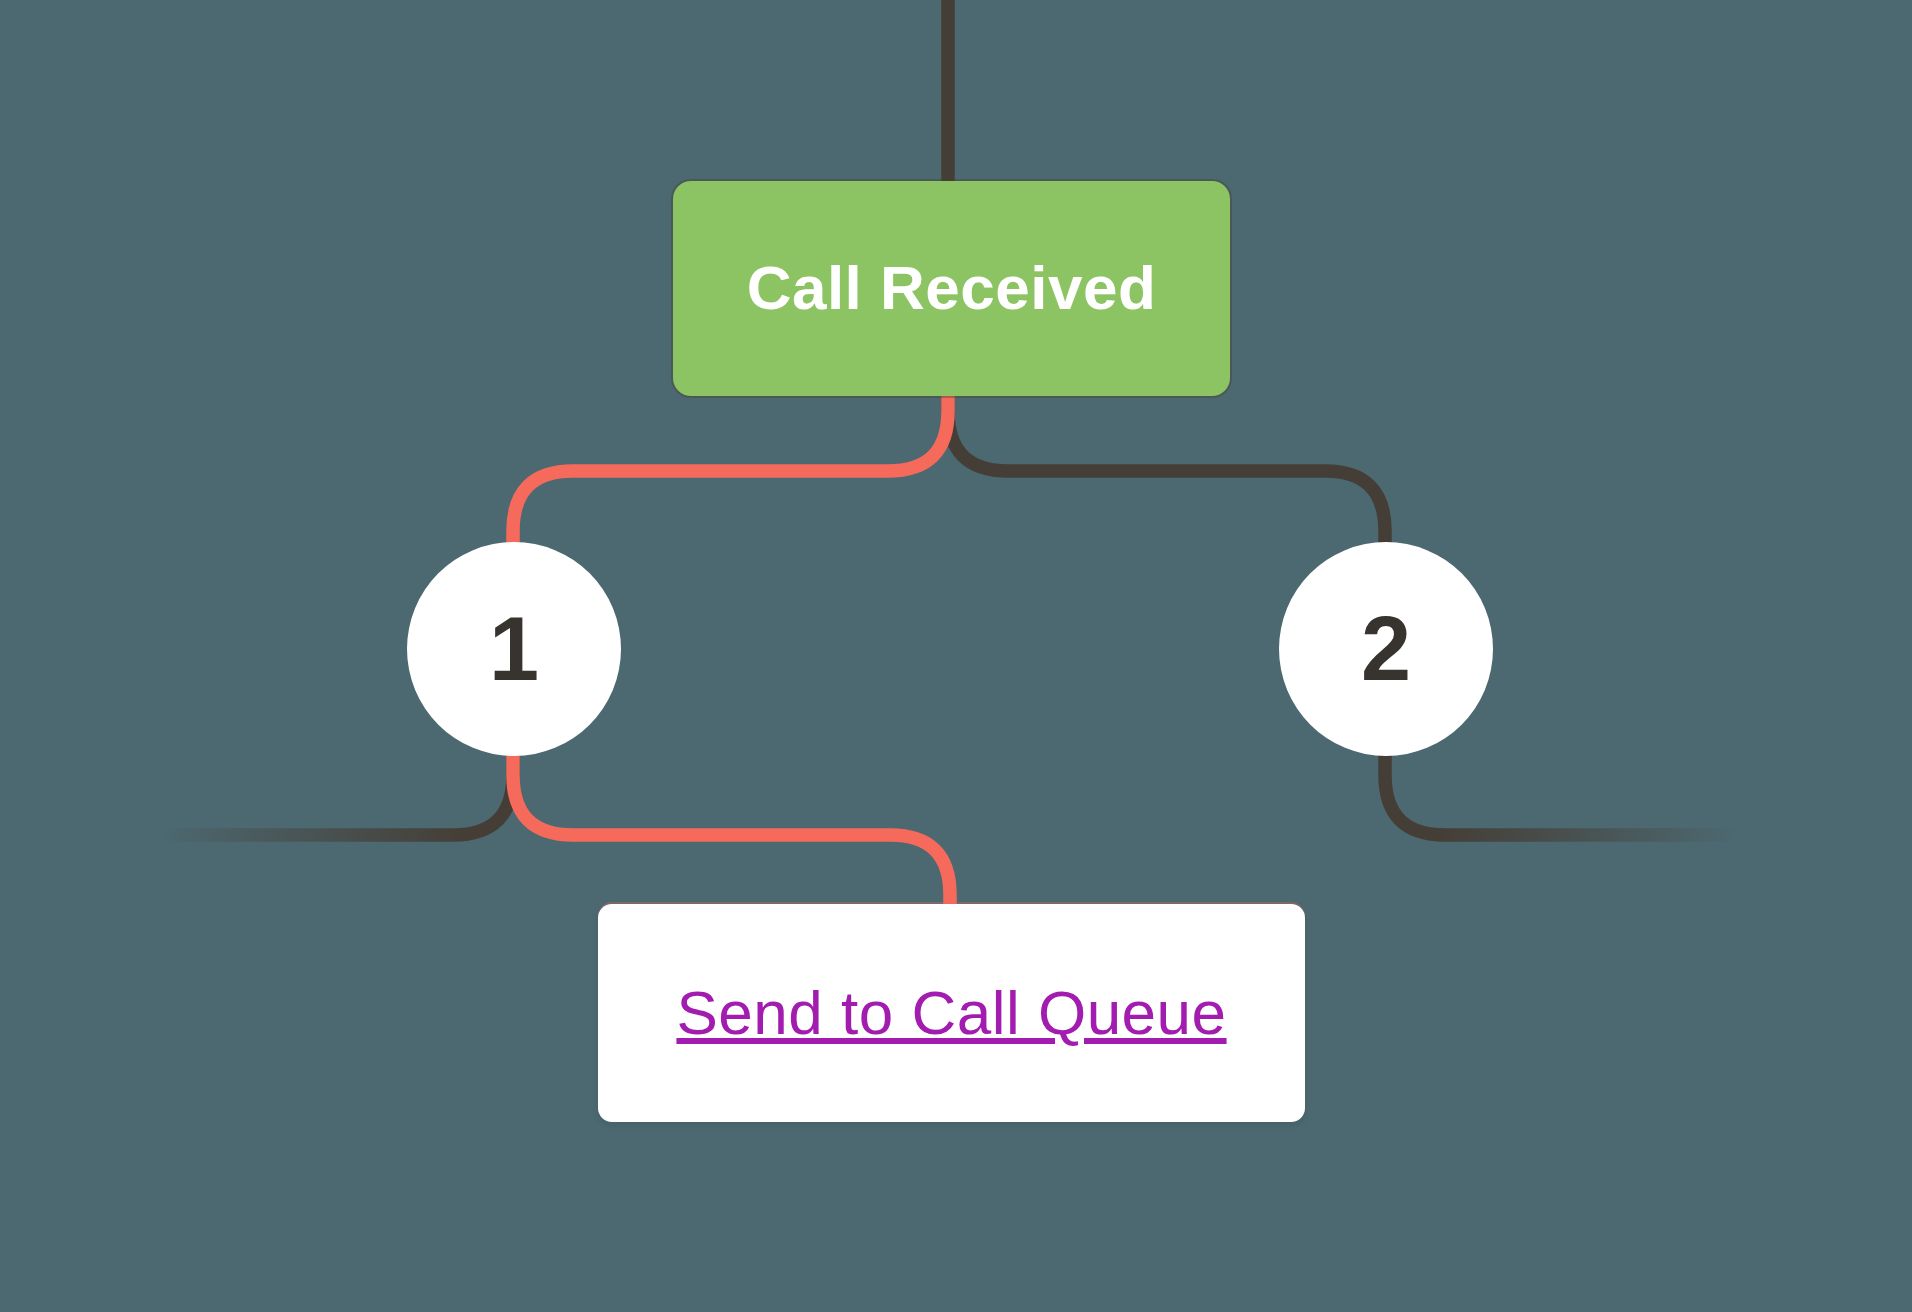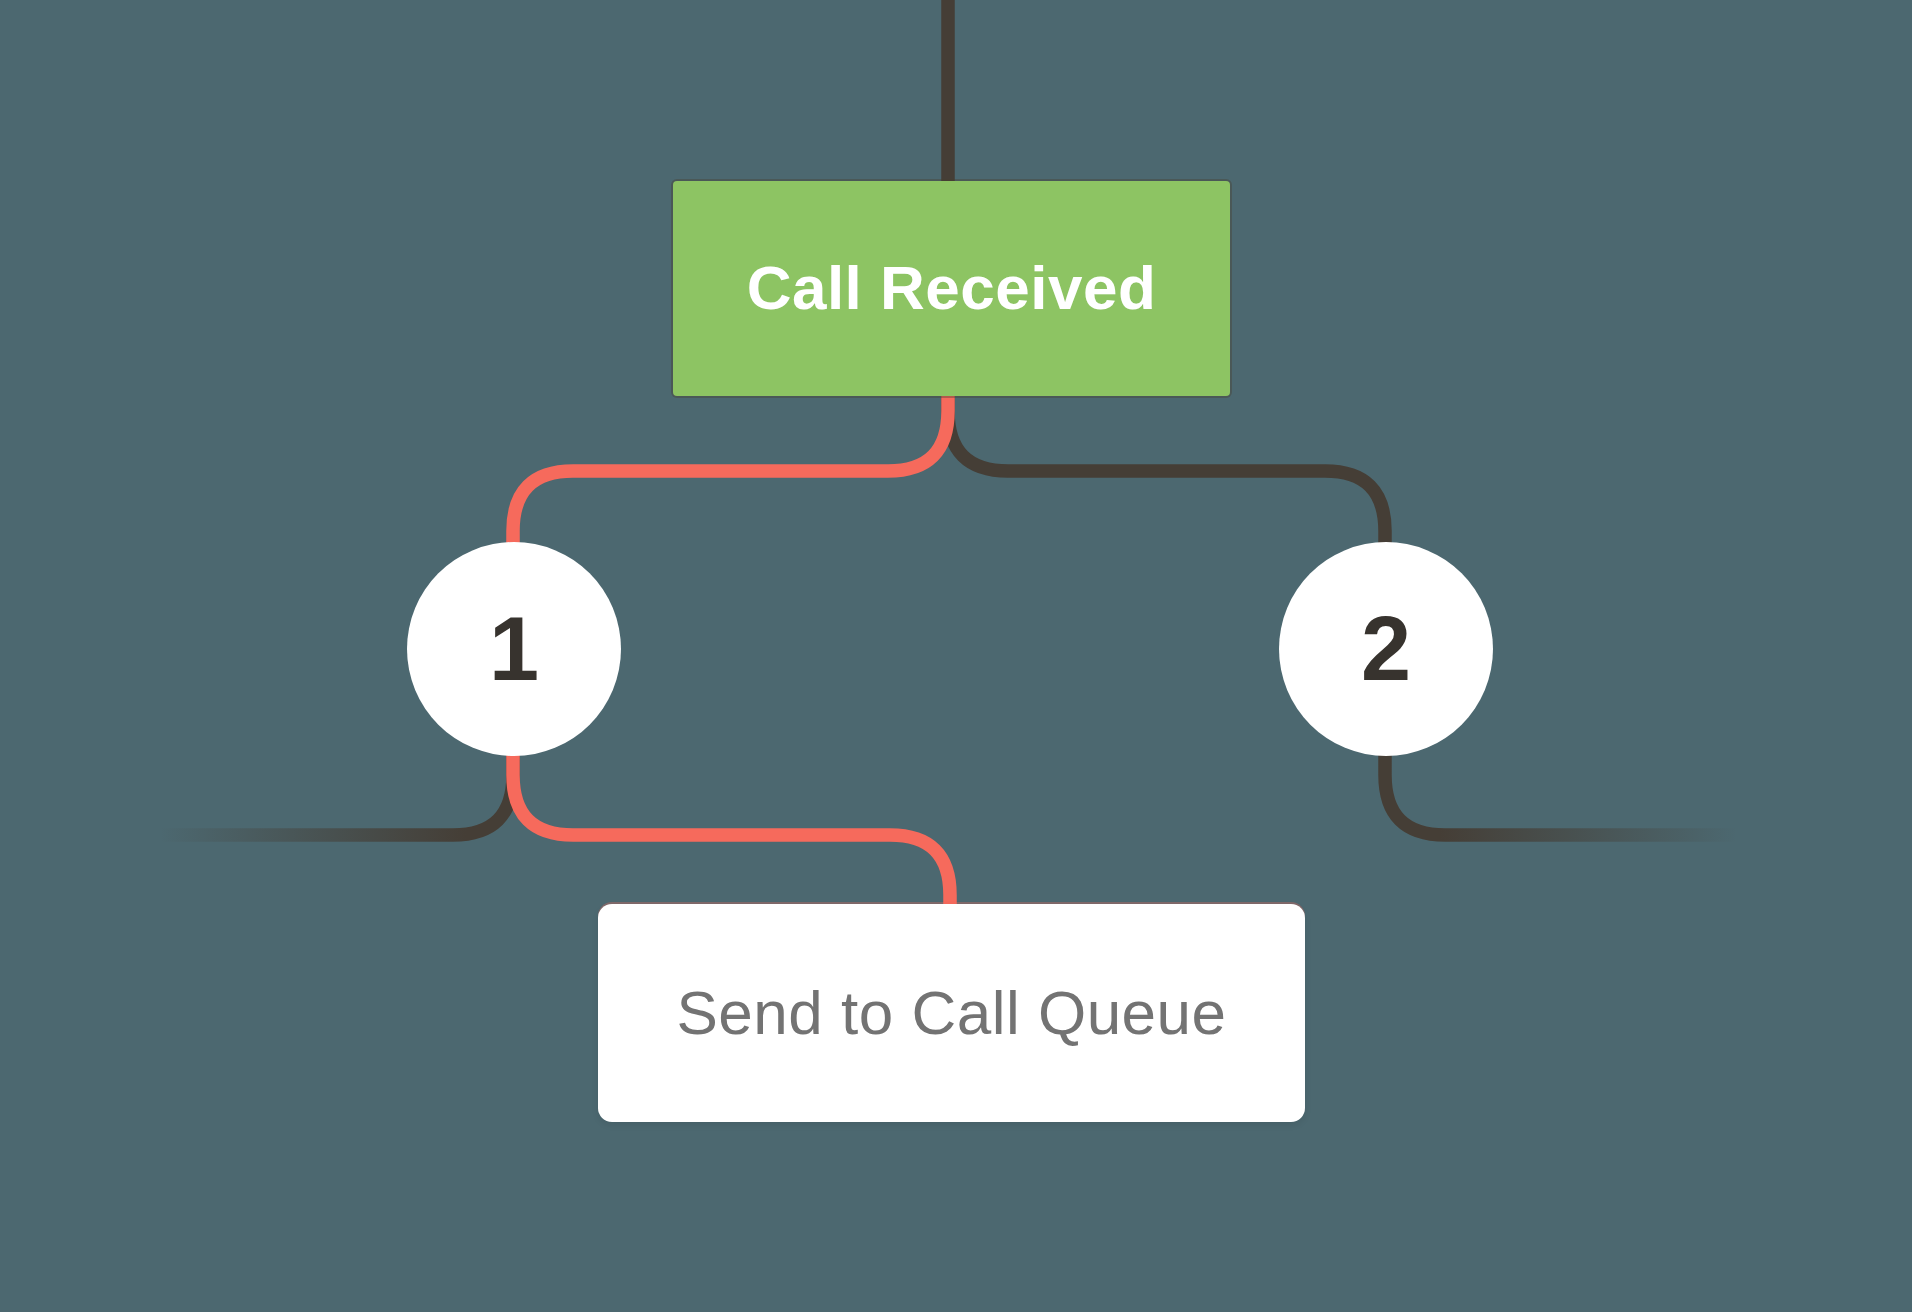--- a/index.html
+++ b/index.html
@@ -30,21 +30,21 @@
     align-items: center;
     justify-content: center;
     box-sizing: border-box;
     text-align: center;
   }
   .node--root {
     left: 673px;
     top: 181px;
     width: 557px;
     height: 215px;
-    border-radius: 4px;
+    border-radius: 18px;
     box-shadow: 0 0 0 2px rgba(70, 62, 48, 0.38);
   }
   .node--root .node__label {
     font-size: 62px;
     font-weight: 700;
     letter-spacing: 0.5px;
   }
   .node--action {
     left: 598px;
     top: 904px;
@@ -113,17 +113,17 @@
   </div>
 
   <div class="branch-circle branch-circle--1" style="background-color: rgb(255, 255, 255); color: rgb(55, 51, 46);">
     <span class="branch-circle__number">1</span>
   </div>
 
   <div class="branch-circle branch-circle--2" style="background-color: rgb(255, 255, 255); color: rgb(55, 51, 46);">
     <span class="branch-circle__number">2</span>
   </div>
 
-  <div class="node node--action" style="background-color: rgb(255, 255, 255); color: #737373;">
+  <div class="node node--action" style="background-color: rgb(255, 255, 255); color: #a21caf; text-decoration: underline;">
     <span class="node__label">Send to Call Queue</span>
   </div>
 
 </div>
 
 </body></html>

